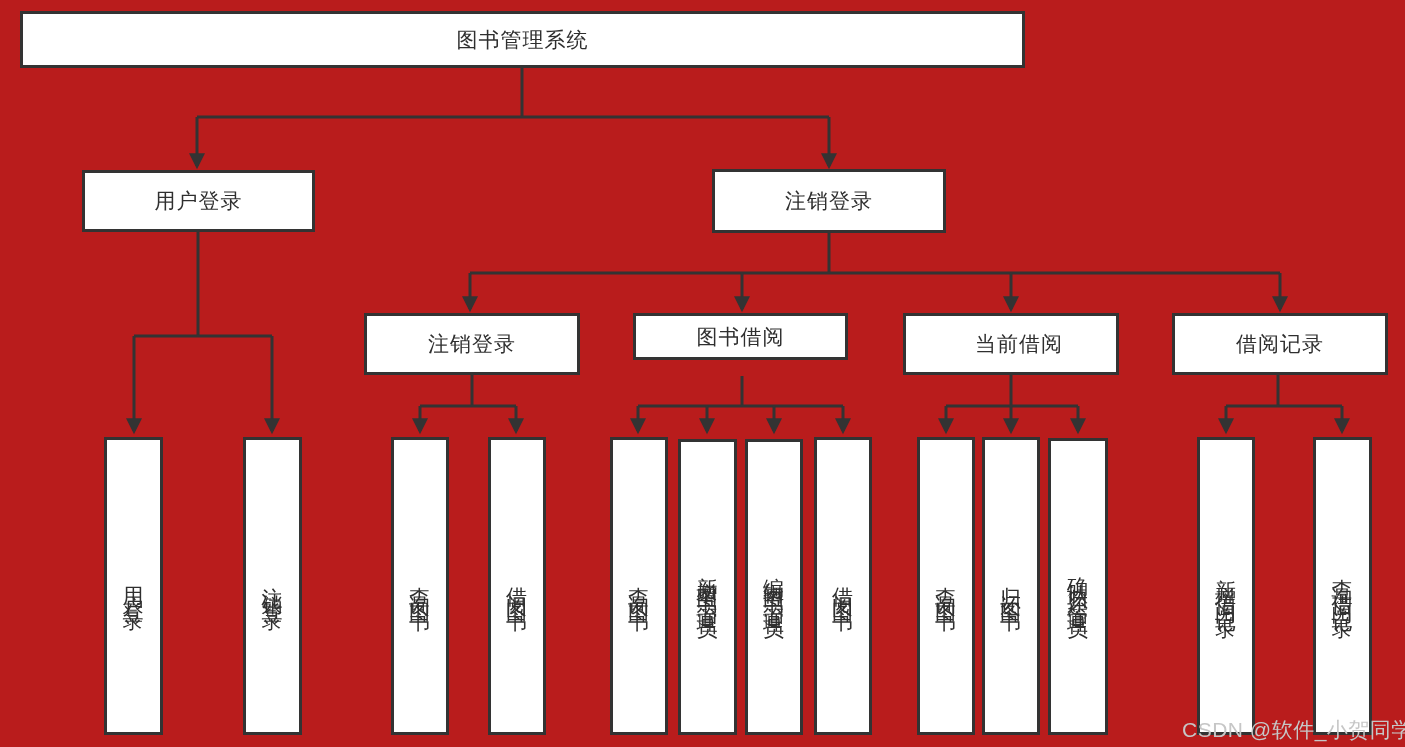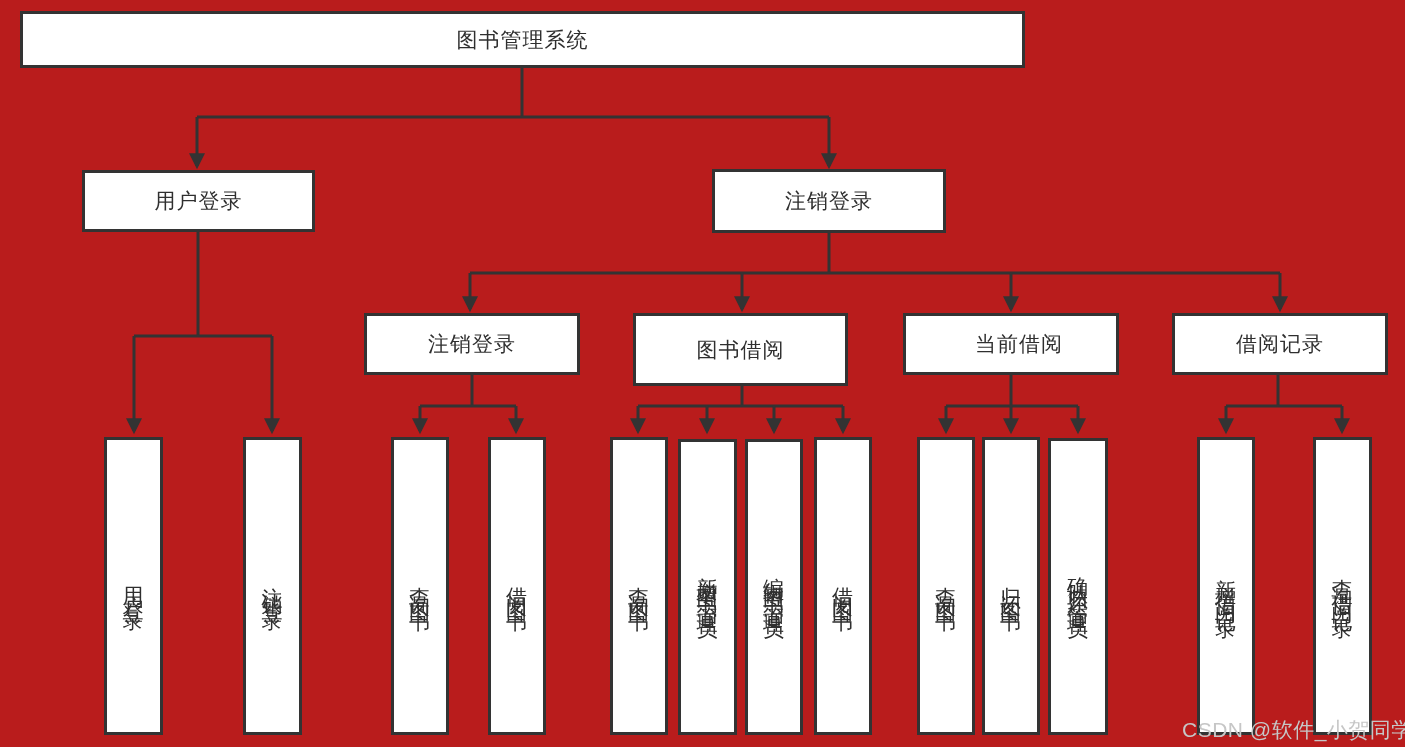--- a/index.html
+++ b/index.html
@@ -125,21 +125,21 @@
   <div class="node h" style="left:82px; top:170px; width:233px; height:62px;">
     <span>用户登录</span>
   </div>
   <div class="node h" style="left:712px; top:169px; width:234px; height:64px;">
     <span>注销登录</span>
   </div>
 
   <div class="node h" style="left:364px; top:313px; width:216px; height:62px;">
     <span>注销登录</span>
   </div>
-  <div class="node h" style="left:633px; top:313px; width:215px; height:73px;">
+  <div class="node h" style="left:633px; top:313px; width:215px; height:47px;">
     <span>图书借阅</span>
   </div>
   <div class="node h" style="left:903px; top:313px; width:216px; height:62px;padding-left:16px;">
     <span>当前借阅</span>
   </div>
   <div class="node h" style="left:1172px; top:313px; width:216px; height:62px;">
     <span>借阅记录</span>
   </div>
 
   <div class="node v" style="left:104px; top:437px; width:59px; height:298px;">

